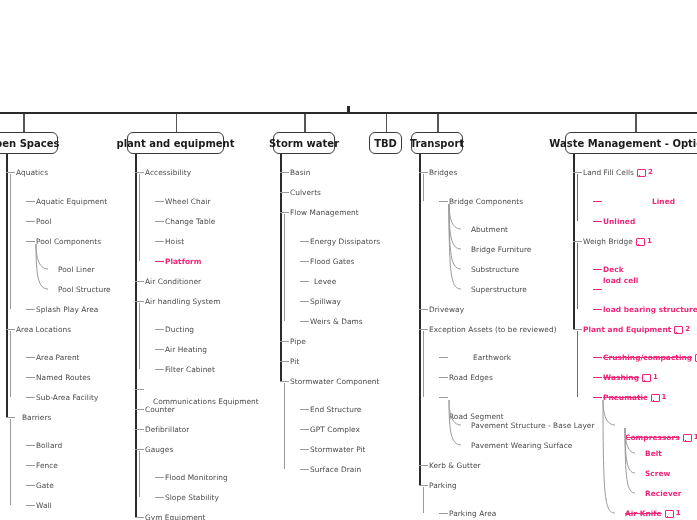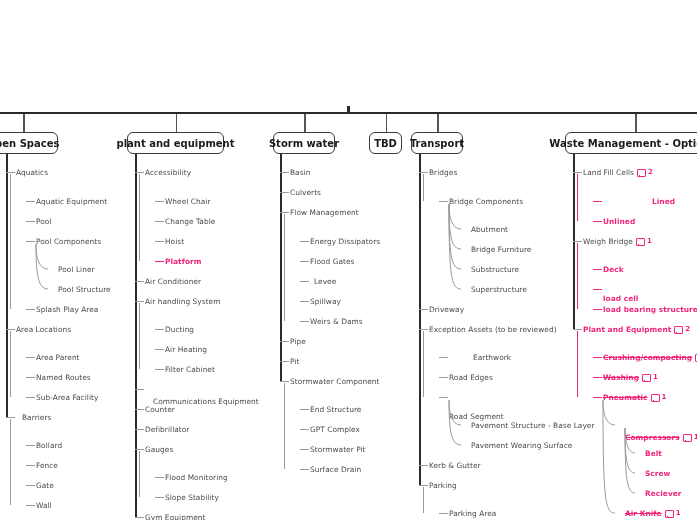--- a/index.html
+++ b/index.html
@@ -381,21 +381,21 @@
         <span class="badge">
           <span class="bub"></span>
           <span>1</span>
         </span>
       </div>
       <div class="hline" style="left: 573px; top: 241px; width: 9px; background: rgb(154, 154, 154);"></div>
       <div class="node pink" style="left: 603px; top: 265px;">
         <span class="lbl">Deck</span>
       </div>
       <div class="hline" style="left: 593px; top: 269px; width: 9px; background: rgb(240, 37, 122);"></div>
-      <div class="node pink" style="left: 603px; top: 294px;">
+      <div class="node pink" style="left: 603px; top: 276px;">
         <span class="lbl">load cell</span>
       </div>
       <div class="hline" style="left: 593px; top: 289px; width: 9px; background: rgb(240, 37, 122);"></div>
       <div class="node pink" style="left: 603px; top: 305px;">
         <span class="lbl">load bearing structure</span>
       </div>
       <div class="hline" style="left: 593px; top: 309px; width: 9px; background: rgb(240, 37, 122);"></div>
       <div class="node pink" style="left: 583px; top: 325px;">
         <span class="lbl">Plant and Equipment</span>
         <span class="badge">

